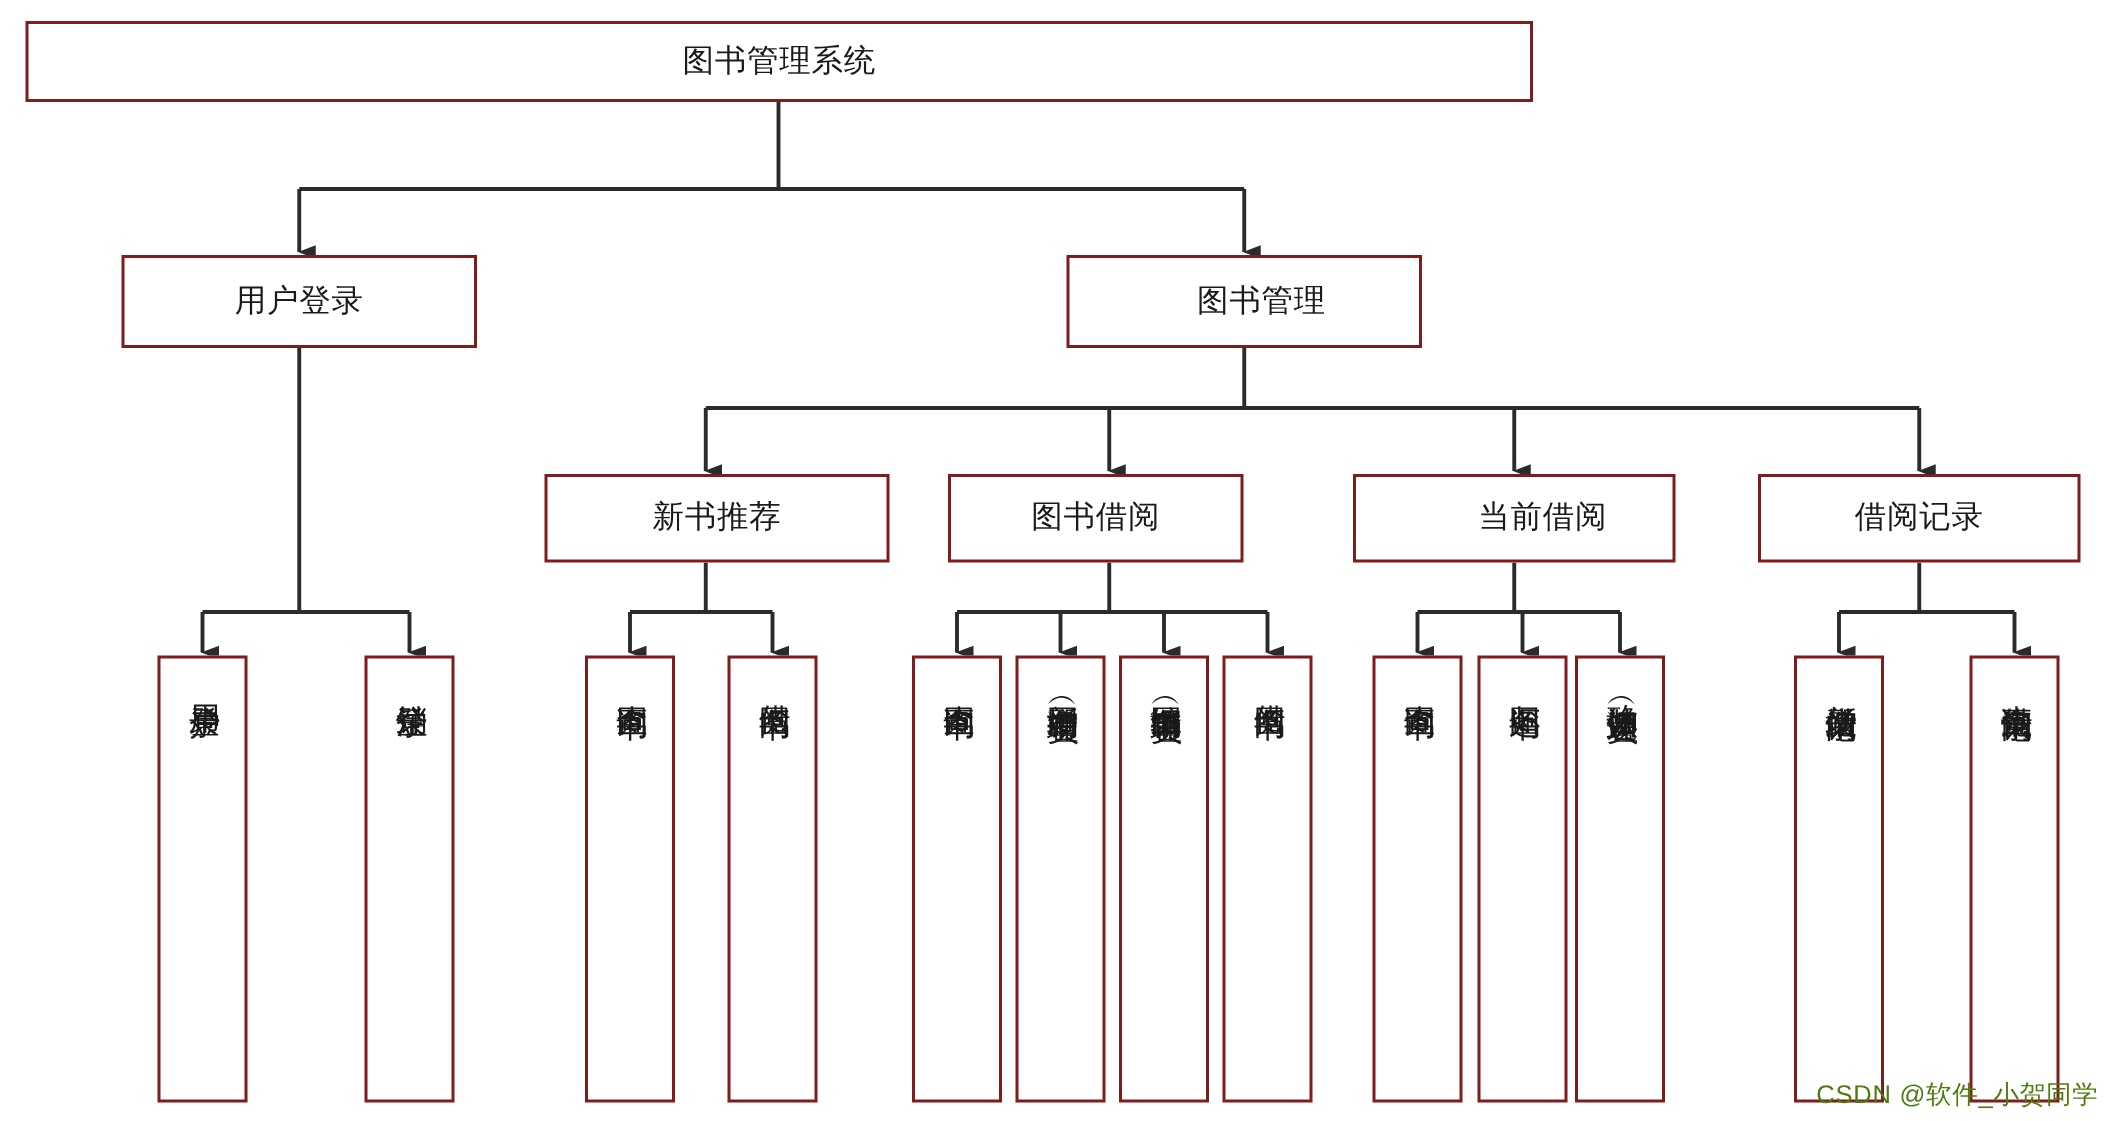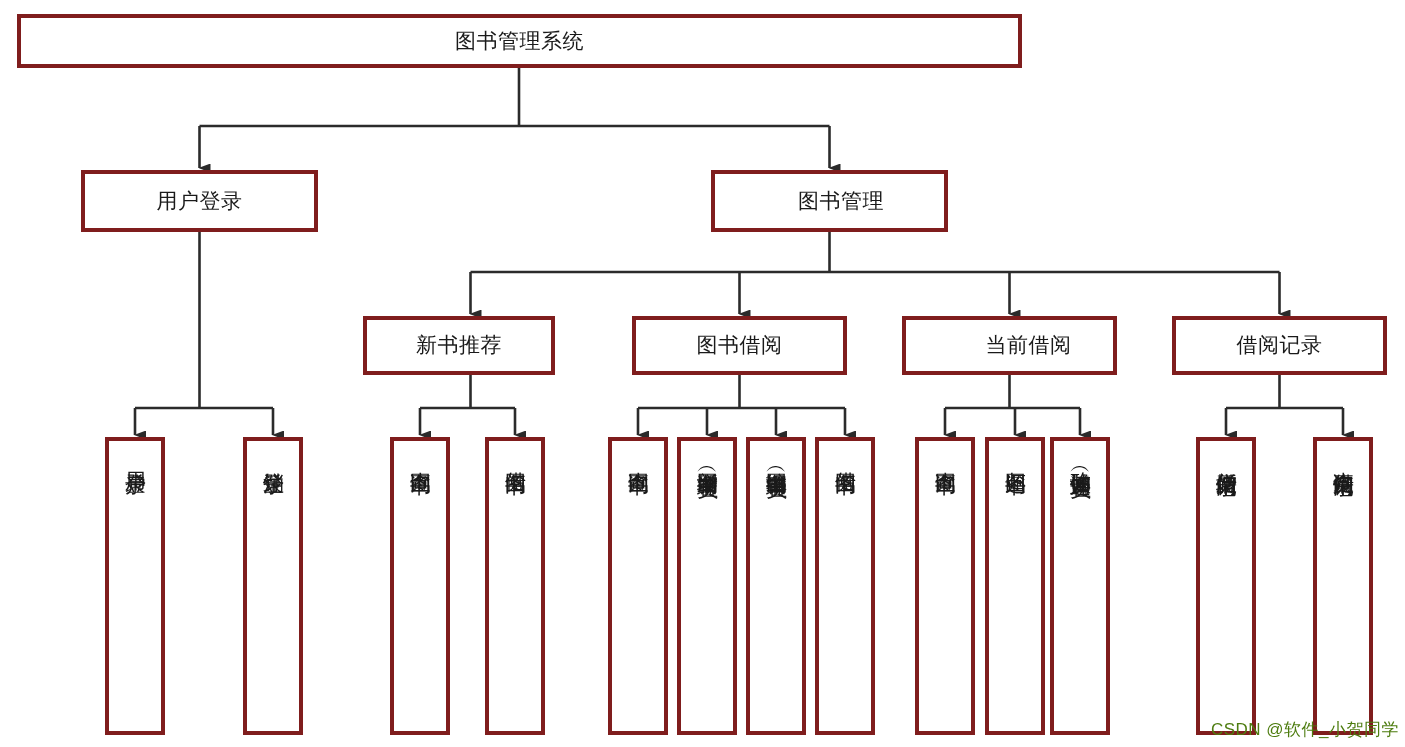--- a/index.html
+++ b/index.html
@@ -24,21 +24,21 @@
     left: 0;
     top: 0;
     width: 1405px;
     height: 747px;
     pointer-events: none;
   }
   .node {
     position: absolute;
     box-sizing: border-box;
     background: #ffffff;
-    border: 4px solid #7f1d1d;
+    border: 2px solid #7f1d1d;
     display: flex;
     align-items: center;
     justify-content: center;
     color: #1a1a1a;
   }
   .node-label {
     font-size: 21px;
     line-height: 1.15;
     letter-spacing: 0.5px;
     white-space: nowrap;
@@ -125,24 +125,24 @@
 
   <div id="nodes-level2">
       <div class="node horizontal" style="left: 81px; top: 170px; width: 237px; height: 62px;">
         <span class="node-label">用户登录</span>
       </div>
       <div class="node horizontal" style="left: 711px; top: 170px; width: 237px; height: 62px; padding-left: 23px;">
         <span class="node-label">图书管理</span>
       </div>
     </div>
   <div id="nodes-level3">
-      <div class="node horizontal" style="left: 363px; top: 316px; width: 192px; height: 59px;">
+      <div class="node horizontal" style="left: 363px; top: 316px; width: 230px; height: 59px;">
         <span class="node-label">新书推荐</span>
       </div>
-      <div class="node horizontal" style="left: 632px; top: 316px; width: 215px; height: 59px;">
+      <div class="node horizontal" style="left: 632px; top: 316px; width: 197px; height: 59px;">
         <span class="node-label">图书借阅</span>
       </div>
       <div class="node horizontal" style="left: 902px; top: 316px; width: 215px; height: 59px; padding-left: 38px;">
         <span class="node-label">当前借阅</span>
       </div>
       <div class="node horizontal" style="left: 1172px; top: 316px; width: 215px; height: 59px; justify-content: center;">
         <span class="node-label">借阅记录</span>
       </div>
     </div>
   <div id="nodes-level4">

